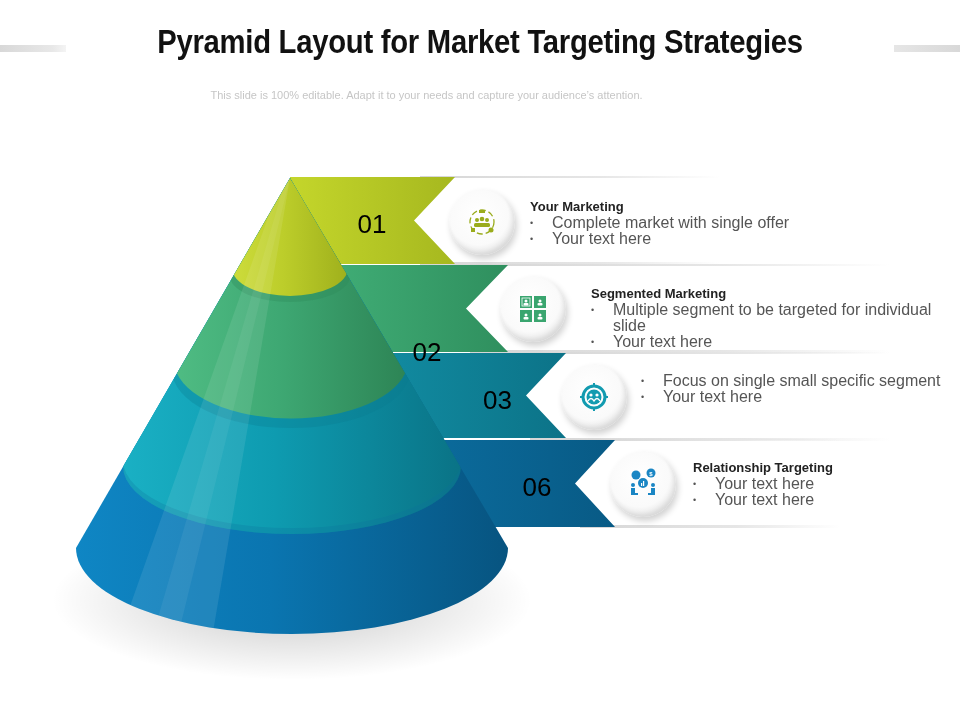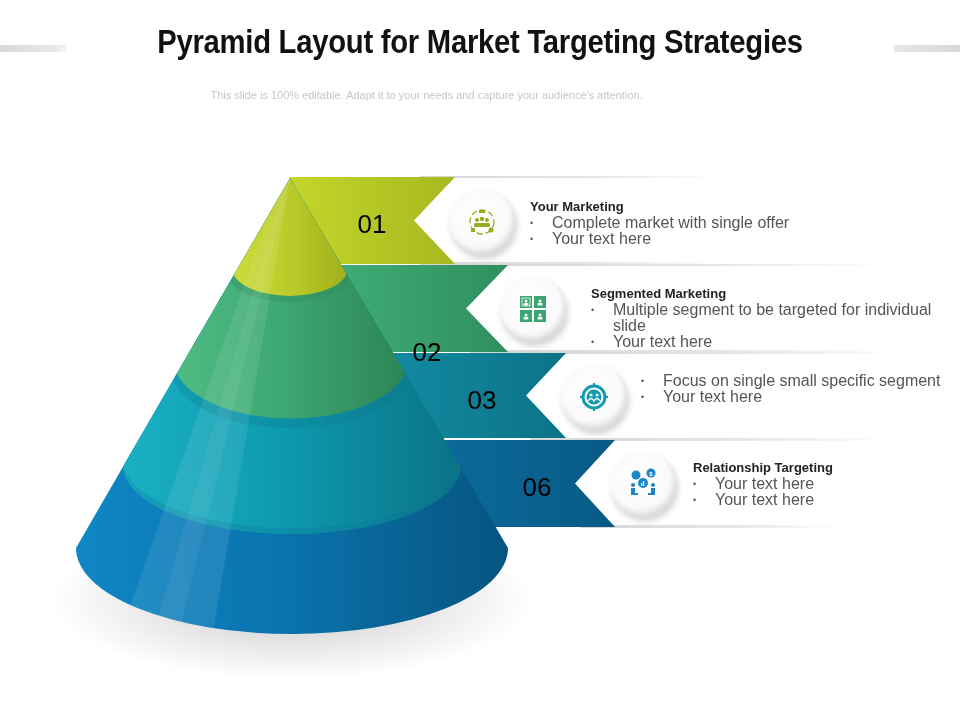--- a/index.html
+++ b/index.html
@@ -148,21 +148,21 @@
       <path d="M290 178 L232 268 A58 28 0 0 0 348 268 Z" fill="url(#c1)"></path>
     </g>
 
     <polygon points="290,178 282,178 118,640 210,650" fill="#ffffff" opacity="0.09"></polygon>
     <polygon points="290,178 286,178 150,645 175,648" fill="#ffffff" opacity="0.06"></polygon>
   </g>
 </svg>
 
 <div class="num" style="left:342px; top:209px;">01</div>
 <div class="num" style="left:397px; top:301px;margin-top:36px;">02</div>
-<div class="num" style="left:452px; top:385px;">03</div>
+<div class="num" style="left:452px; top:385px;text-align:right;">03</div>
 <div class="num" style="left:507px; top:472px;">06</div>
 
 <div class="badge" style="left:449px; top:189px;">
   <svg viewBox="0 0 34 34">
     <circle cx="17" cy="17" r="12" fill="none" stroke="#9aac1c" stroke-width="1.3" stroke-dasharray="6 3"></circle>
     <circle cx="17" cy="14" r="2.3" fill="#9aac1c"></circle>
     <circle cx="12" cy="15" r="2" fill="#9aac1c"></circle>
     <circle cx="22" cy="15" r="2" fill="#9aac1c"></circle>
     <rect x="9" y="18" width="16" height="4" rx="1.5" fill="#9aac1c"></rect>
     <rect x="14" y="5" width="6" height="3" fill="#9aac1c"></rect>

